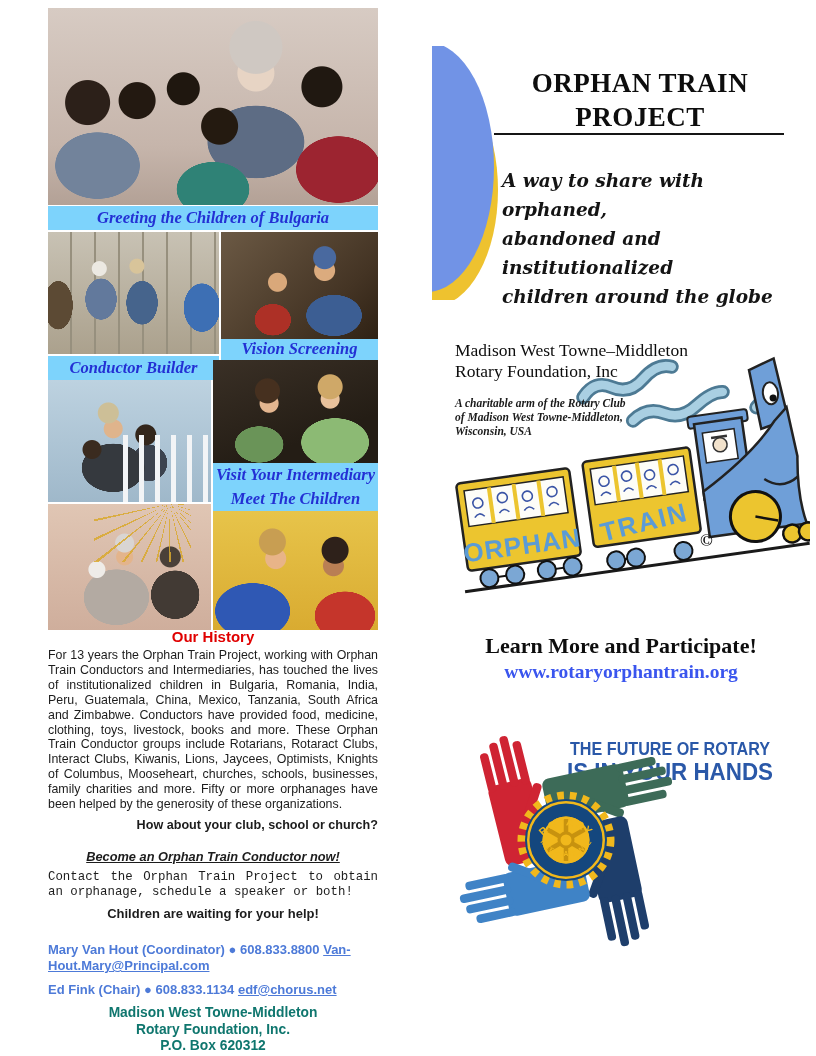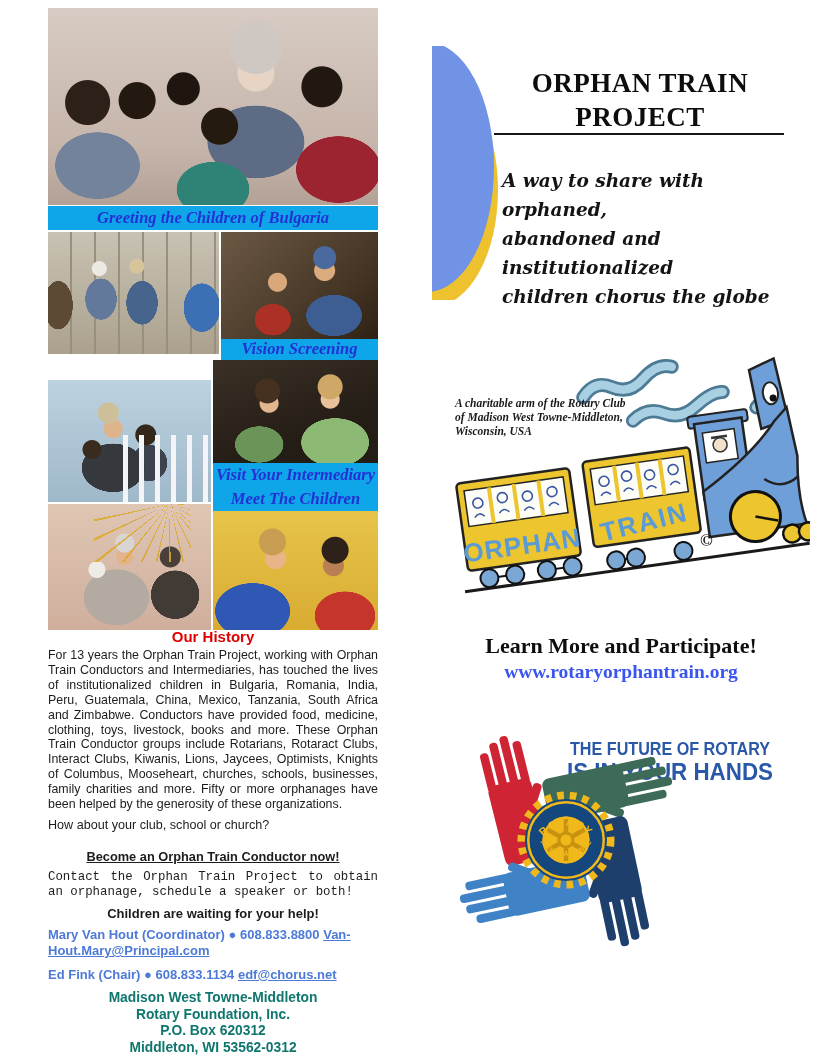--- a/index.html
+++ b/index.html
@@ -4,21 +4,21 @@
 <title>ORPHAN TRAIN PROJECT</title>
 <style>
   html,body{margin:0;padding:0;background:#ffffff;}
   .page{position:relative;width:816px;height:1056px;margin:0 auto;background:#fff;overflow:hidden;
         font-family:"Liberation Sans",sans-serif;color:#1c1c1c;}
 
   
   .collage{position:absolute;left:48px;top:8px;width:330px;height:622px;}
   .photo{position:absolute;overflow:hidden;}
   .cap{position:absolute;text-align:center;font-family:"Liberation Serif",serif;
-       font-style:italic;font-weight:bold;font-size:16.5px;line-height:23px;color:#2330d4;background:#0ea5e9;}
+       font-style:italic;font-weight:bold;font-size:16.5px;line-height:23px;color:#2330d4;background:#7dd3fc;}
   .ph1{left:0;top:0;width:330px;height:197px;background:
     radial-gradient(circle at 63% 20%, #cfc8c2 0 26px, transparent 27px),
     radial-gradient(circle at 63% 33%, #e7d4c4 0 18px, transparent 19px),
     radial-gradient(circle at 12% 48%, #2c2019 0 22px, transparent 23px),
     radial-gradient(circle at 27% 47%, #231911 0 18px, transparent 19px),
     radial-gradient(circle at 41% 41%, #1f170f 0 16px, transparent 17px),
     radial-gradient(circle at 52% 60%, #241a10 0 18px, transparent 19px),
     radial-gradient(circle at 83% 40%, #201811 0 20px, transparent 21px),
     radial-gradient(ellipse 70px 55px at 88% 82%, #9c2430 0 60%, transparent 61%),
     radial-gradient(ellipse 60px 45px at 50% 92%, #2f8276 0 60%, transparent 61%),
@@ -80,24 +80,24 @@
     radial-gradient(circle at 74% 33%, #2e211a 0 13px, transparent 14px),
     radial-gradient(circle at 73% 46%, #b97f54 0 10px, transparent 11px),
     radial-gradient(ellipse 62px 46px at 24% 84%, #2f58b4 0 60%, transparent 61%),
     radial-gradient(ellipse 50px 40px at 80% 88%, #c5352b 0 60%, transparent 61%),
     linear-gradient(180deg,#e7c44a,#d9ab31);}
 
   
   .textcol{position:absolute;left:48px;top:628px;width:330px;}
   .textcol h2{margin:0 0 3px 0;font-size:15px;font-weight:bold;color:#e00000;text-align:center;}
   .body-just{margin:0;font-size:12.4px;line-height:14.9px;text-align:justify;}
-  .q{margin:6px 0 17px 0;font-size:12.6px;text-align:left;}
-  .cta{margin:10px 0 6px 0;font-size:12.8px;font-weight:bold;text-decoration:underline;text-align:center;}
+  .q{margin:6px 0 17px 0;font-size:12.6px;text-align:right;font-weight:bold;}
+  .cta{margin:10px 0 6px 0;font-size:12.8px;font-weight:bold;text-decoration:underline;text-align:center;font-style:italic;}
   .intro{margin:0 0 6px 0;font-family:Liberation Mono, monospace;}
-  .waiting{margin:0 0 6px 0;font-size:13px;font-weight:bold;text-align:center;}
+  .waiting{margin:0 0 21px 0;font-size:13px;font-weight:bold;text-align:center;}
   .contact{margin:0 0 7px 0;font-size:13px;line-height:16.5px;color:#4d7ad8;text-align:left;font-weight:bold;}
   .maillink{color:#4d7ad8;text-decoration:underline;cursor:pointer;}
   .address{margin-top:6px;font-size:13.8px;line-height:16.5px;font-weight:bold;text-align:center;color:#0f766e;}
 
   
   .deco{position:absolute;left:432px;top:46px;width:66px;height:254px;overflow:hidden;}
   .deco-y{position:absolute;left:-62px;top:28px;width:128px;height:232px;border-radius:50%;background:#eec22f;}
   .deco-b{position:absolute;left:-72px;top:-4px;width:134px;height:250px;border-radius:50%;background:#7193e6;}
   .title{position:absolute;left:494px;top:66px;width:292px;margin:0;text-align:center;
          font-family:"Liberation Serif",serif;font-weight:bold;font-size:27px;line-height:34px;
@@ -124,20 +124,21 @@
 
 <div class="page">
 
   <div class="collage">
     <div class="photo ph1"></div>
     <div class="cap cap-greeting">Greeting the Children of Bulgaria</div>
 
     <div class="photo ph2"></div>
     <div class="photo ph3"></div>
     <div class="cap cap-vision">Vision Screening</div>
+    <div class="cap cap-conductor">Conductor Builder</div>
 
     <div class="photo ph4">
       <div class="crib"></div>
     </div>
     <div class="photo ph5"></div>
     <div class="cap cap-intermediary">Visit Your Intermediary</div>
     <div class="cap cap-meet">Meet The Children</div>
 
     <div class="photo ph6">
       <div class="rays"></div>
@@ -169,21 +170,21 @@
 
   <h1 class="title">
     <span>ORPHAN TRAIN</span><br>
     <span>PROJECT</span>
   </h1>
   <div class="rule"></div>
 
   <div class="tagline">
     <div>A way to share with orphaned,</div>
     <div>abandoned and institutionalized</div>
-    <div>children chorus the globe</div>
+    <div>children around the globe</div>
   </div>
 
   <div class="foundation">
     <svg class="train-svg" viewBox="0 0 360 276">
       <g transform="rotate(-8 180 185)">
 
         <g fill="none" stroke-linecap="round">
           <path d="M150,62 q14,-16 30,-6 t32,-4 t30,-8" stroke="#4d7a94" stroke-width="14"></path>
           <path d="M150,62 q14,-16 30,-6 t32,-4 t30,-8" stroke="#a9cfe2" stroke-width="8.5"></path>
           <path d="M196,92 q16,-12 32,-3 t33,-3 t28,-10" stroke="#4d7a94" stroke-width="14"></path>
@@ -254,20 +255,24 @@
           <circle cx="338" cy="89" r="3.5" fill="#111"></circle>
           <path d="M318,168 q16,14 34,2" stroke="#222" stroke-width="2.5" fill="none"></path>
           <circle cx="304" cy="204" r="25" fill="#ecc52f" stroke="#111" stroke-width="3"></circle>
           <line x1="304" y1="204" x2="326" y2="211" stroke="#111" stroke-width="2.5"></line>
           <circle cx="338" cy="226" r="9" fill="#ecc52f" stroke="#111" stroke-width="2.5"></circle>
           <circle cx="354" cy="226" r="9" fill="#ecc52f" stroke="#111" stroke-width="2.5"></circle>
         </g>
       </g>
       <text x="250" y="216" font-family="Liberation Serif, serif" font-weight="bold" font-size="17" fill="#111">©</text>
     </svg>
+    <div class="f-name">
+      <div>Madison West Towne–Middleton</div>
+      <div>Rotary Foundation, Inc</div>
+    </div>
     <div class="f-sub">
       <div>A charitable arm of the Rotary Club</div>
       <div>of Madison West Towne-Middleton,</div>
       <div>Wisconsin, USA</div>
     </div>
   </div>
 
   <div class="learn">Learn More and Participate!</div>
   <a class="website">www.rotaryorphantrain.org</a>
 

